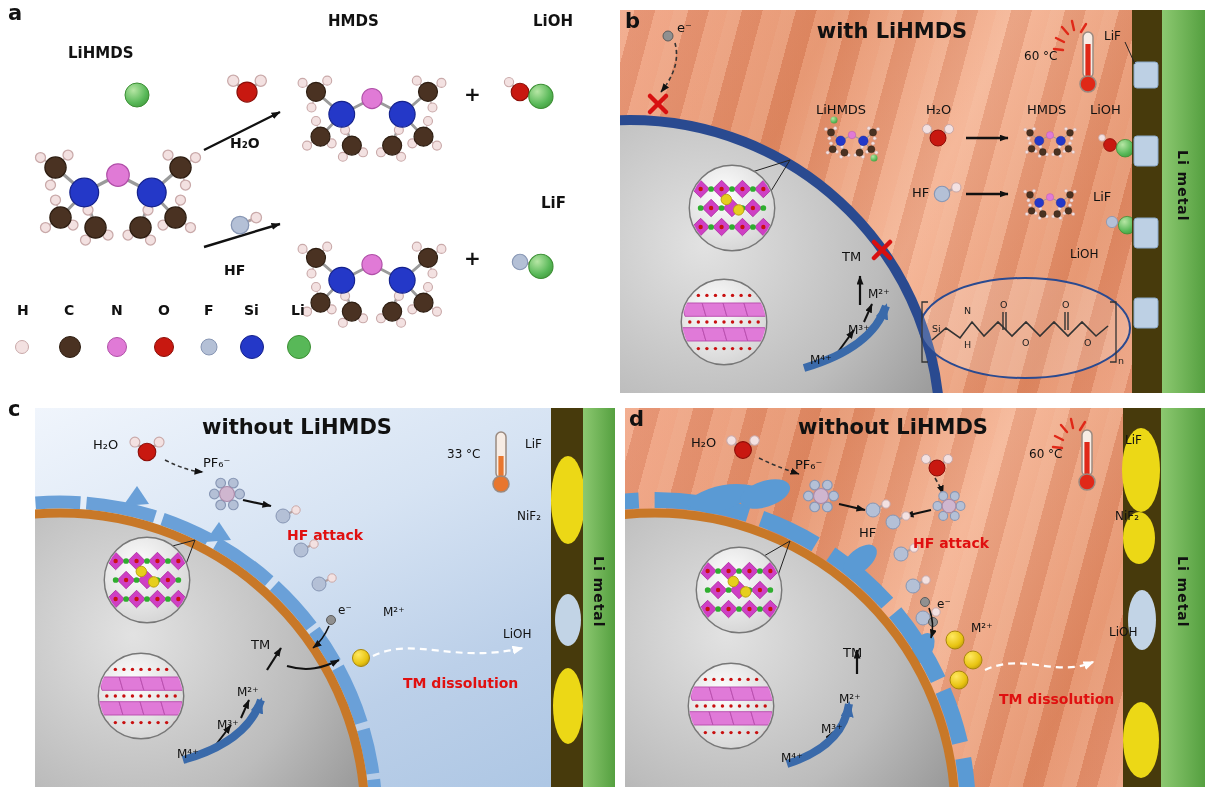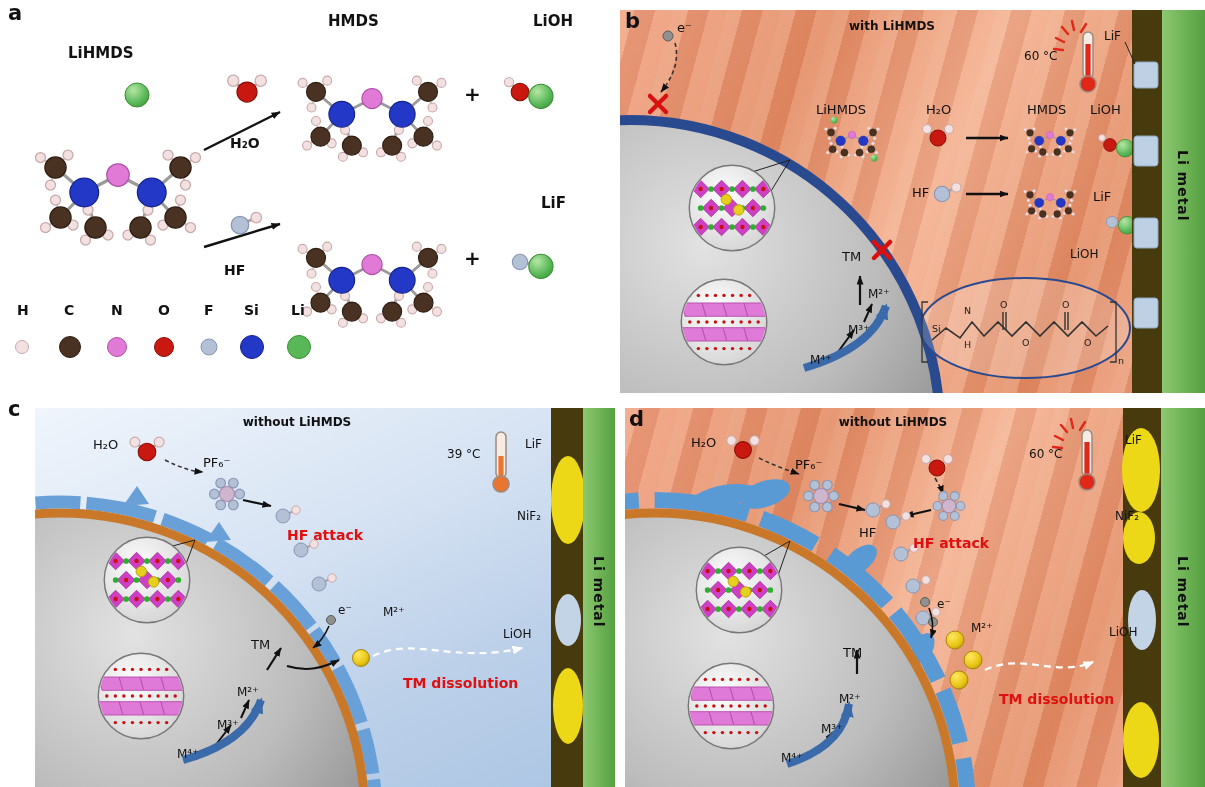--- a/index.html
+++ b/index.html
@@ -3,21 +3,21 @@
 <meta charset="utf-8">
 <style>
   html,body{margin:0;padding:0;background:#fff;}
   body{font-family:"DejaVu Sans","Liberation Sans",sans-serif;color:#111;}
   #fig{position:relative;width:1205px;height:787px;background:#fff;overflow:hidden;}
   .panel{position:absolute;overflow:hidden;}
   .layer{position:absolute;left:0;top:0;}
   .t{position:absolute;white-space:nowrap;line-height:1.05;font-size:13px;color:#111;}
   .b{font-weight:bold;}
   .letter{font-size:21px;font-weight:bold;}
-  .title{font-size:12px;font-weight:bold;transform:translateX(-50%);}
+  .title{font-size:21px;font-weight:bold;transform:translateX(-50%);}
   .mol{font-size:15px;font-weight:bold;}
   .red{color:#e01010;font-weight:bold;font-size:14px;}
   .sm{font-size:12px;}
   .tiny{font-size:9.5px;color:#222;}
   .plus{font-size:20px;font-weight:bold;}
   .vert{writing-mode:vertical-rl;font-weight:bold;font-size:14px;letter-spacing:1px;}
   .warm{background:
     repeating-linear-gradient(105deg, rgba(255,226,200,.22) 0 14px, rgba(190,100,60,.16) 14px 34px, rgba(255,212,182,.20) 34px 52px),
     linear-gradient(115deg,#efa183,#e18a64 28%,#f3b193 52%,#e18a64 76%,#eea286);}
   .cool{background:linear-gradient(155deg,#f0f5fc 0%,#d6e3f3 40%,#bcd0e9 70%,#abc5e3 100%);}
@@ -440,21 +440,21 @@
     <use href="#thermo-cool" transform="translate(466,24)"></use>
     <g>
       <rect x="516" y="0" width="32" height="379" fill="#473a0c"></rect>
       <ellipse cx="533" cy="92" rx="17" ry="44" fill="#ecd816"></ellipse>
       <ellipse cx="533" cy="298" rx="15" ry="38" fill="#ecd816"></ellipse>
       <ellipse cx="533" cy="212" rx="13" ry="26" fill="#c2d4e6"></ellipse>
     </g>
     <rect x="548" y="0" width="32" height="379" fill="url(#gGreen)"></rect>
   </svg>
   <div class="t title" style="left:262px;top:8px;">without LiHMDS</div>
-  <div class="t sm" style="left:412px;top:40px;">39 °C</div>
+  <div class="t sm" style="left:412px;top:40px;">33 °C</div>
   <div class="t" style="left:58px;top:30px;">H₂O</div>
   <div class="t" style="left:168px;top:48px;">PF₆⁻</div>
   <div class="t red" style="left:252px;top:120px;">HF attack</div>
   <div class="t" style="left:216px;top:230px;">TM</div>
   <div class="t sm" style="left:303px;top:196px;">e⁻</div>
   <div class="t sm" style="left:348px;top:198px;">M²⁺</div>
   <div class="t red" style="left:368px;top:268px;">TM dissolution</div>
   <div class="t sm" style="left:142px;top:340px;">M⁴⁺</div>
   <div class="t sm" style="left:182px;top:311px;">M³⁺</div>
   <div class="t sm" style="left:202px;top:278px;">M²⁺</div>

